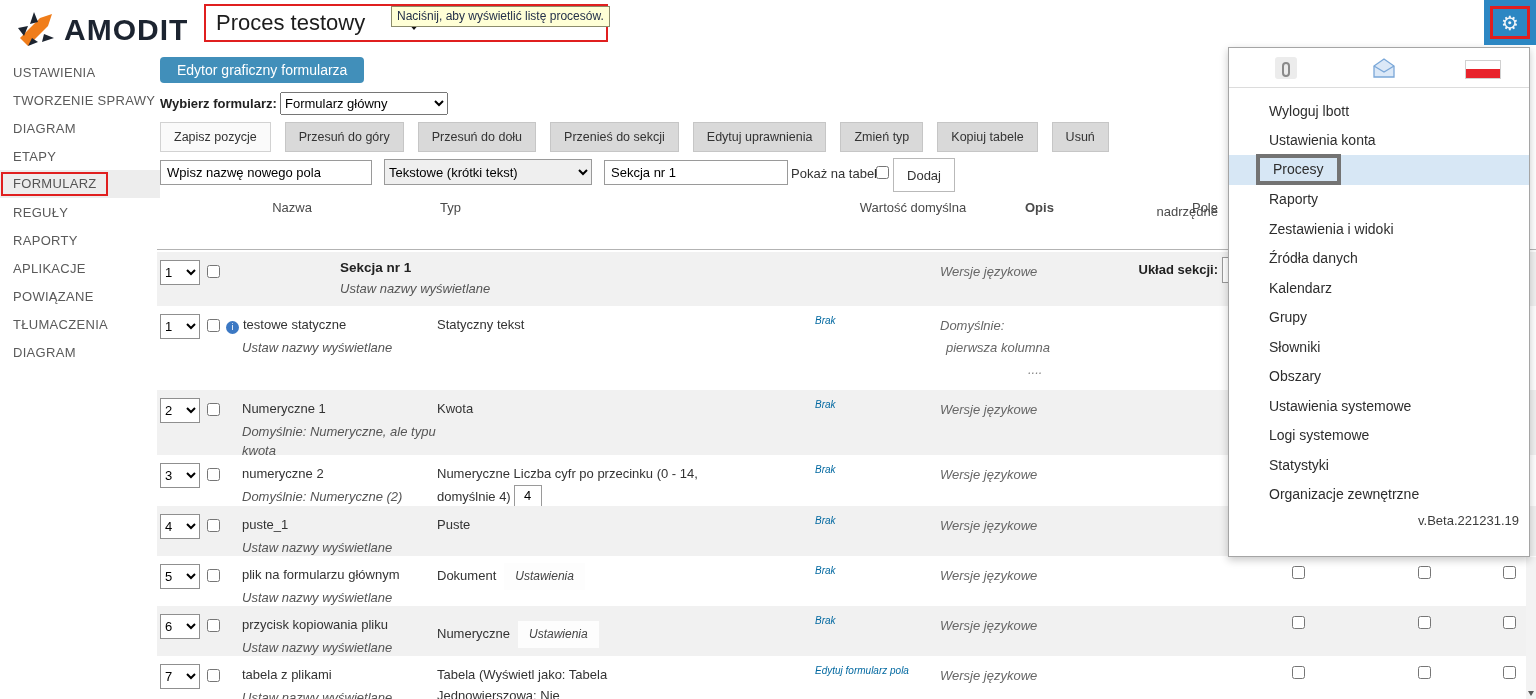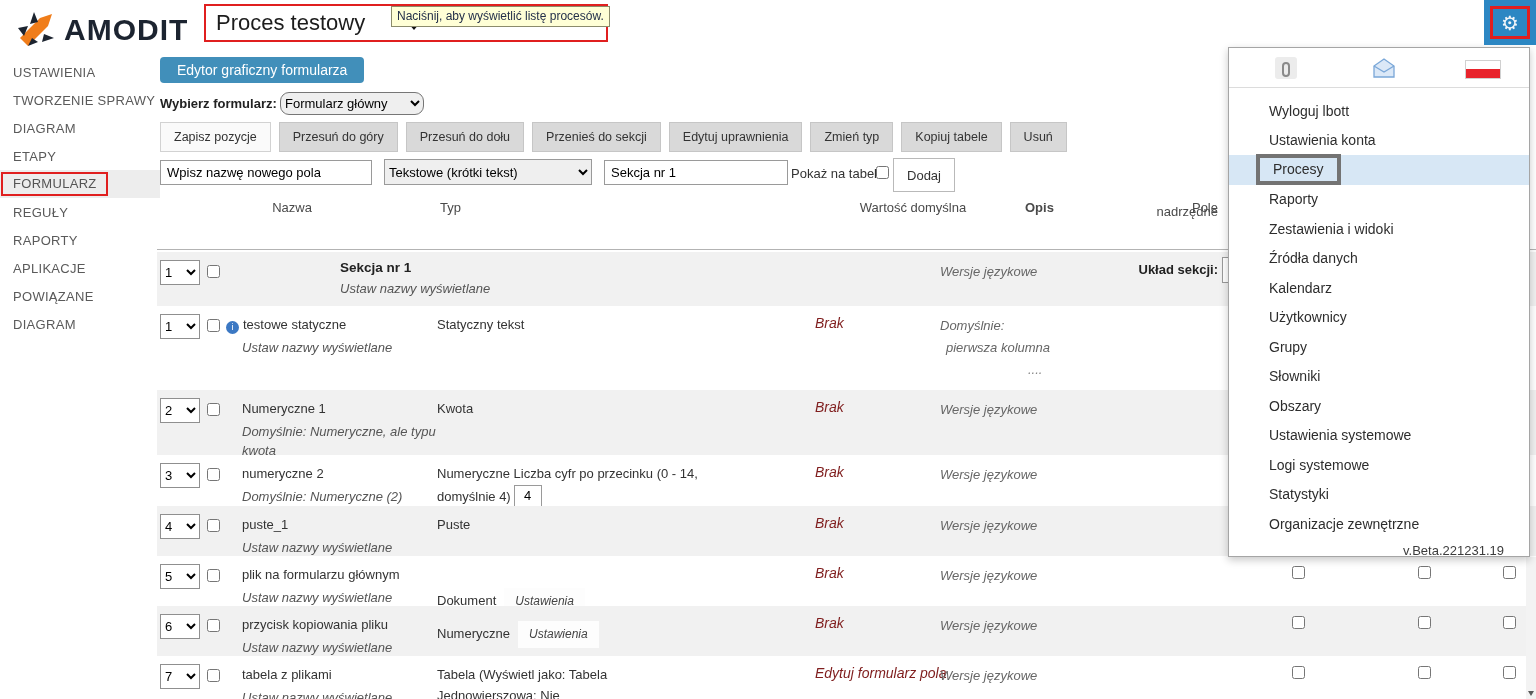--- a/index.html
+++ b/index.html
@@ -25,22 +25,22 @@
   .sidebar { position:absolute; left:0; top:58px; width:160px; }
   .side-item { height:28px; display:flex; align-items:center; padding-left:13px;
     font-size:13px; color:#5a5a5a; letter-spacing:.3px; cursor:pointer; }
   .side-item.active { background:#ededed; }
   .side-item.active .lbl { border:2px solid #e01f1f; padding:2px 9px 3px 10px; margin-left:-12px; color:#555; }
 
   
   .editor-btn { position:absolute; left:160px; top:57px; height:26px; padding:0 17px;
     background:#418fba; color:#fff; font-size:14px; border:none; border-radius:4px; cursor:pointer; }
   .choose-label { position:absolute; left:160px; top:96px; font-size:13px; font-weight:bold; color:#222; }
-  .form-select { position:absolute; left:280px; top:92px; width:144px; height:23px; font-size:13px;border-radius:9px; }
-  .toolbar { position:absolute; left:160px; top:122px; display:flex; gap:8px; }
+  .form-select { position:absolute; left:280px; top:92px; width:168px; height:23px; font-size:13px; }
+  .toolbar { position:absolute; left:160px; top:122px; display:flex; gap:14px; }
   .tb-btn { height:30px; padding:0 13px; font-size:12.5px; color:#333; background:#d9d9d9;
     border:1px solid #c6c6c6; cursor:pointer; white-space:nowrap; }
   .tb-btn.first { background:#fafafa; border-color:#d2d2d2; }
   .newfield input[type=text], .newfield select { font-size:13px; border:1px solid #9a9a9a; }
   .nf-name { position:absolute; left:160px; top:160px; width:212px; height:25px; padding-left:6px; }
   .nf-type { position:absolute; left:384px; top:159px; width:208px; height:26px; }
   .nf-section { position:absolute; left:604px; top:160px; width:184px; height:25px; padding-left:6px; }
   .nf-show-label { position:absolute; left:791px; top:166px; font-size:13px; color:#333; }
   .nf-show-chk { position:absolute; left:876px; top:166px; width:13px; height:13px; }
   .nf-add { position:absolute; left:893px; top:158px; width:62px; height:34px; background:#fff;
@@ -57,21 +57,21 @@
   .c-name { position:absolute; left:85px; top:9px; width:195px; font-size:13px; color:#333; line-height:1.5; }
   .c-name.with-icon { left:69px; }
   .c-name.with-icon .note { margin-left:16px; }
   .note { font-style:italic; color:#555; margin-top:3px; }
   .info-i { display:inline-block; width:13px; height:13px; border-radius:50%; background:#3b78c3;
     color:#fff; font-size:9px; line-height:13px; text-align:center; font-style:normal; margin-right:4px; vertical-align:-1px; }
   .c-type { position:absolute; left:280px; top:9px; width:288px; font-size:13px; color:#333; line-height:1.6; }
   .dec-input { width:28px; height:22px; font-size:13px; border:1px solid #9a9a9a; text-align:center; margin-left:3px; }
   .settings-btn { display:inline-block; font-style:italic; font-size:12px; color:#444;
     background:#fdfdfd; padding:4px 11px; margin-left:8px; cursor:pointer; }
-  .c-default { position:absolute; left:658px; top:9px; width:160px; font-style:italic; font-size:14px; color:#7f1d1d; }
+  .c-default { position:absolute; left:658px; top:9px; width:160px; font-style:italic; font-size:10px; color:#0369a1; }
   .c-desc { position:absolute; left:783px; top:9px; width:185px; font-style:italic; font-size:13px; color:#666; line-height:1.7; }
   .c-desc .ind { padding-left:6px; }
   .c-desc .dots { padding-left:88px; color:#888; }
   .s-title { position:absolute; left:183px; top:8px; font-size:13.5px; font-weight:bold; color:#222; }
   .s-note { position:absolute; left:183px; top:29px; font-style:italic; font-size:13px; color:#555; }
   .s-layout { position:absolute; left:900px; top:10px; width:161px; text-align:right; font-size:13px; font-weight:bold; color:#222; }
   .s-layout-input { position:absolute; left:1065px; top:5px; width:44px; height:26px; border:1px solid #9a9a9a; background:#fff; }
   .cbx { position:absolute; top:10px; width:13px; height:13px; }
   .cb1 { left:1135px; } .cb2 { left:1261px; } .cb3 { left:1346px; }
 
@@ -82,21 +82,21 @@
   .mi { display:flex; align-items:center; justify-content:center; }
   .mi-clip { position:absolute; left:46px; top:9px; width:22px; height:22px; background:#ececec; border-radius:3px; }
   .clip-shape { width:8px; height:15px; border:2px solid #8a8a8a; border-radius:4px; margin:3px auto 0; }
   .mi-mail { position:absolute; left:143px; top:10px; }
   .mi-flag { position:absolute; left:236px; top:12px; width:36px; height:19px; border:1px solid #d0d0d0; }
   .flag-w { height:8px; background:#fff; } .flag-r { height:9px; background:#e8232c; }
   .menu-items { padding-top:8px; }
   .menu-item { height:29.5px; display:flex; align-items:center; padding-left:40px; font-size:14px; color:#2d2d2d; cursor:pointer; }
   .menu-item.active { background:#d7e7f5; }
   .menu-item.active .lbl { border:4px solid #737373; padding:3px 13px 4px 13px; margin-left:-13px; }
-  .menu-version { text-align:right; padding-right:25px; font-size:13px; color:#3c3c3c; margin-top:4px; }
+  .menu-version { text-align:right; padding-right:10px; font-size:13px; color:#3c3c3c; margin-top:4px; }
 
   
   .vscroll { position:absolute; left:1526px; top:557px; width:10px; height:142px; background:#f3f3f3; z-index:40; }
   .vscroll .arr { position:absolute; bottom:3px; left:2px; width:0; height:0;
     border-left:3px solid transparent; border-right:3px solid transparent; border-top:5px solid #5a5a5a; }
 </style>
 </head>
 <body>
 
 <div class="logo">
@@ -143,20 +143,23 @@
   <div class="side-item">
       <span class="lbl">RAPORTY</span>
     </div>
   <div class="side-item">
       <span class="lbl">APLIKACJE</span>
     </div>
   <div class="side-item">
       <span class="lbl">POWIĄZANE</span>
     </div>
   <div class="side-item">
+      <span class="lbl">TŁUMACZENIA</span>
+    </div>
+  <div class="side-item">
       <span class="lbl">DIAGRAM</span>
     </div>
 </div>
 
 <button class="editor-btn">Edytor graficzny formularza</button>
 <span class="choose-label">Wybierz formularz:</span>
 <select class="form-select">
   <option>Formularz główny</option>
 </select>
 
@@ -252,21 +255,21 @@
   <div class="c-desc">Wersje językowe</div>
 </div>
 
 <div class="row" style="top:556px; height:50px;">
   <span class="c-order"><select><option>5</option></select></span>
   <input type="checkbox" class="c-check" style="">
   <div class="c-name">
     <span>plik na formularzu głównym</span>
     <div class="note">Ustaw nazwy wyświetlane</div>
   </div>
-  <div class="c-type" style="top:32px;"><span>Dokument</span><span class="settings-btn">Ustawienia</span></div>
+  <div class="c-type" style="top:7px;"><span>Dokument</span><span class="settings-btn">Ustawienia</span></div>
   <span class="c-default">Brak</span>
   <div class="c-desc">Wersje językowe</div>
   <input type="checkbox" class="cbx cb1" style="">
   <input type="checkbox" class="cbx cb2" style="">
   <input type="checkbox" class="cbx cb3" style="">
 </div>
 
 <div class="row alt" style="top:606px; height:50px;">
   <span class="c-order"><select><option>6</option></select></span>
   <input type="checkbox" class="c-check" style="">
@@ -334,23 +337,20 @@
     <div class="menu-item">
         <span class="lbl">Zestawienia i widoki</span>
       </div>
     <div class="menu-item">
         <span class="lbl">Źródła danych</span>
       </div>
     <div class="menu-item">
         <span class="lbl">Kalendarz</span>
       </div>
     <div class="menu-item">
-        <span class="lbl">Użytkownicy</span>
-      </div>
-    <div class="menu-item">
         <span class="lbl">Grupy</span>
       </div>
     <div class="menu-item">
         <span class="lbl">Słowniki</span>
       </div>
     <div class="menu-item">
         <span class="lbl">Obszary</span>
       </div>
     <div class="menu-item">
         <span class="lbl">Ustawienia systemowe</span>

